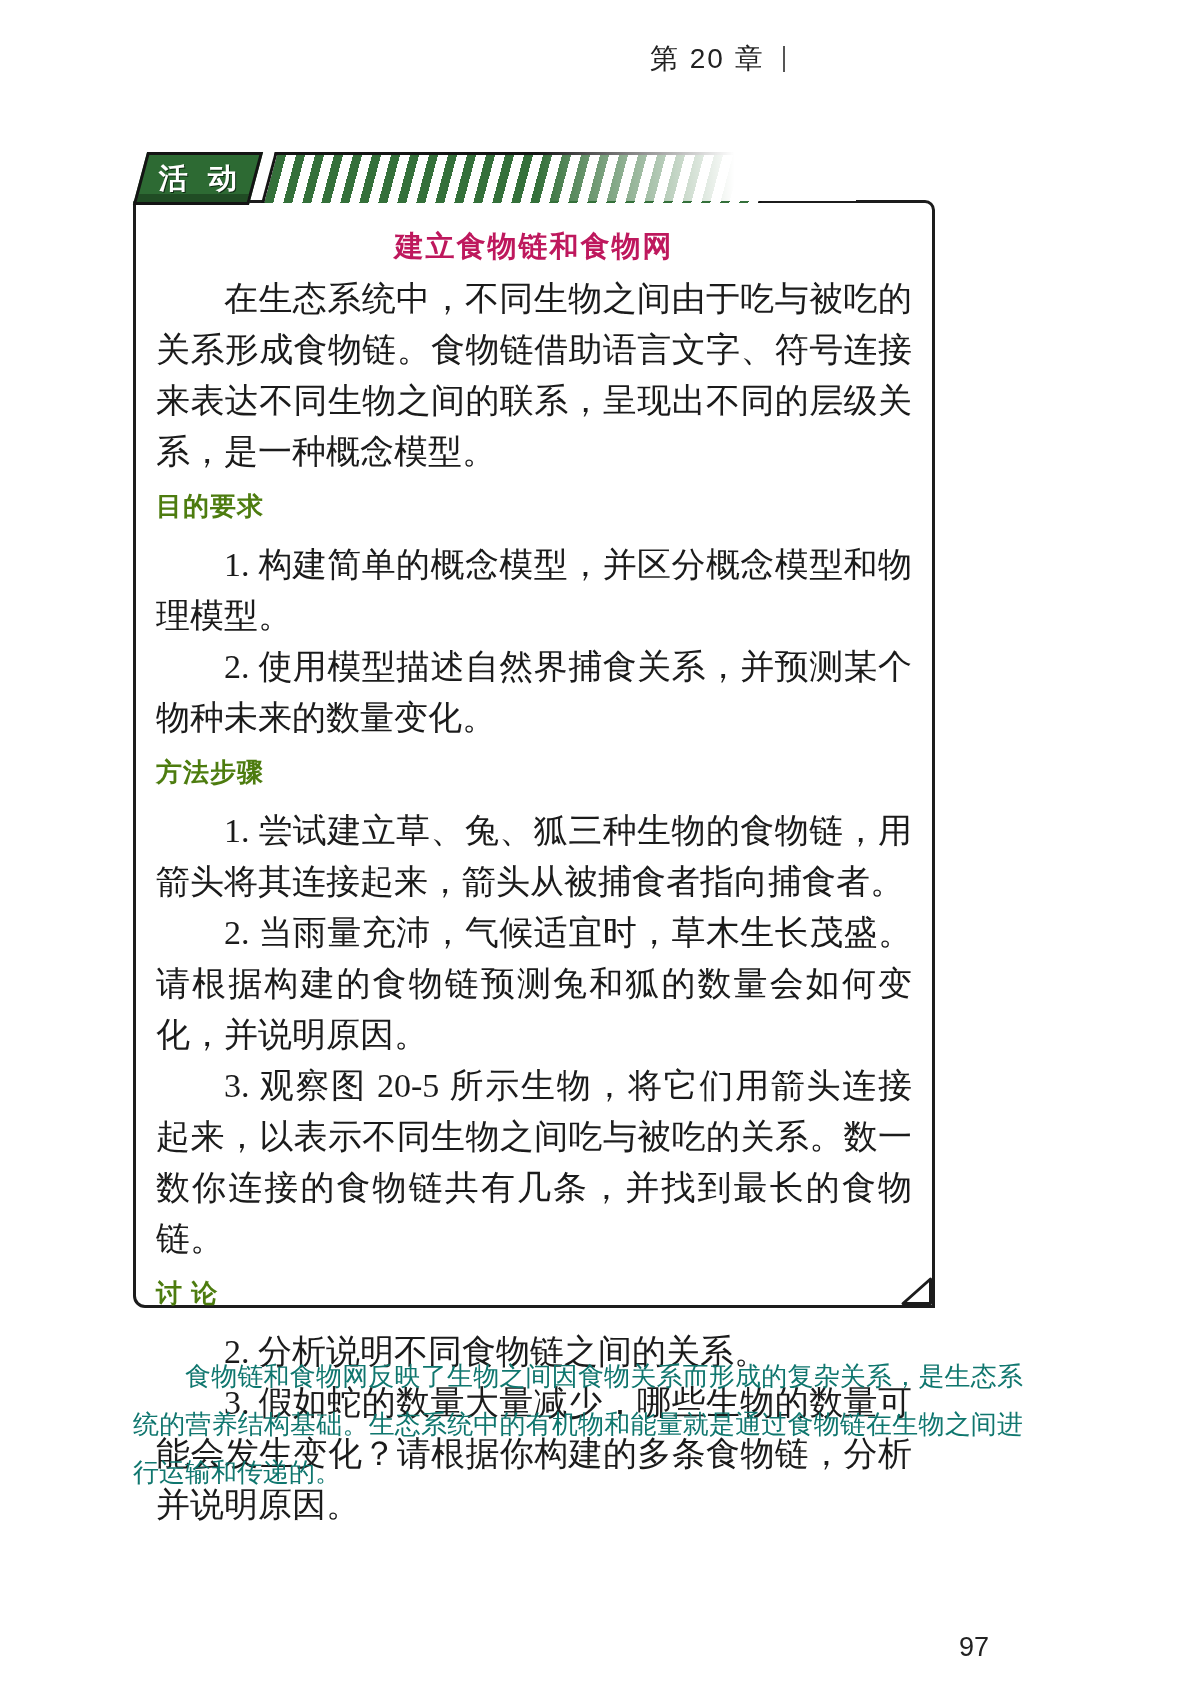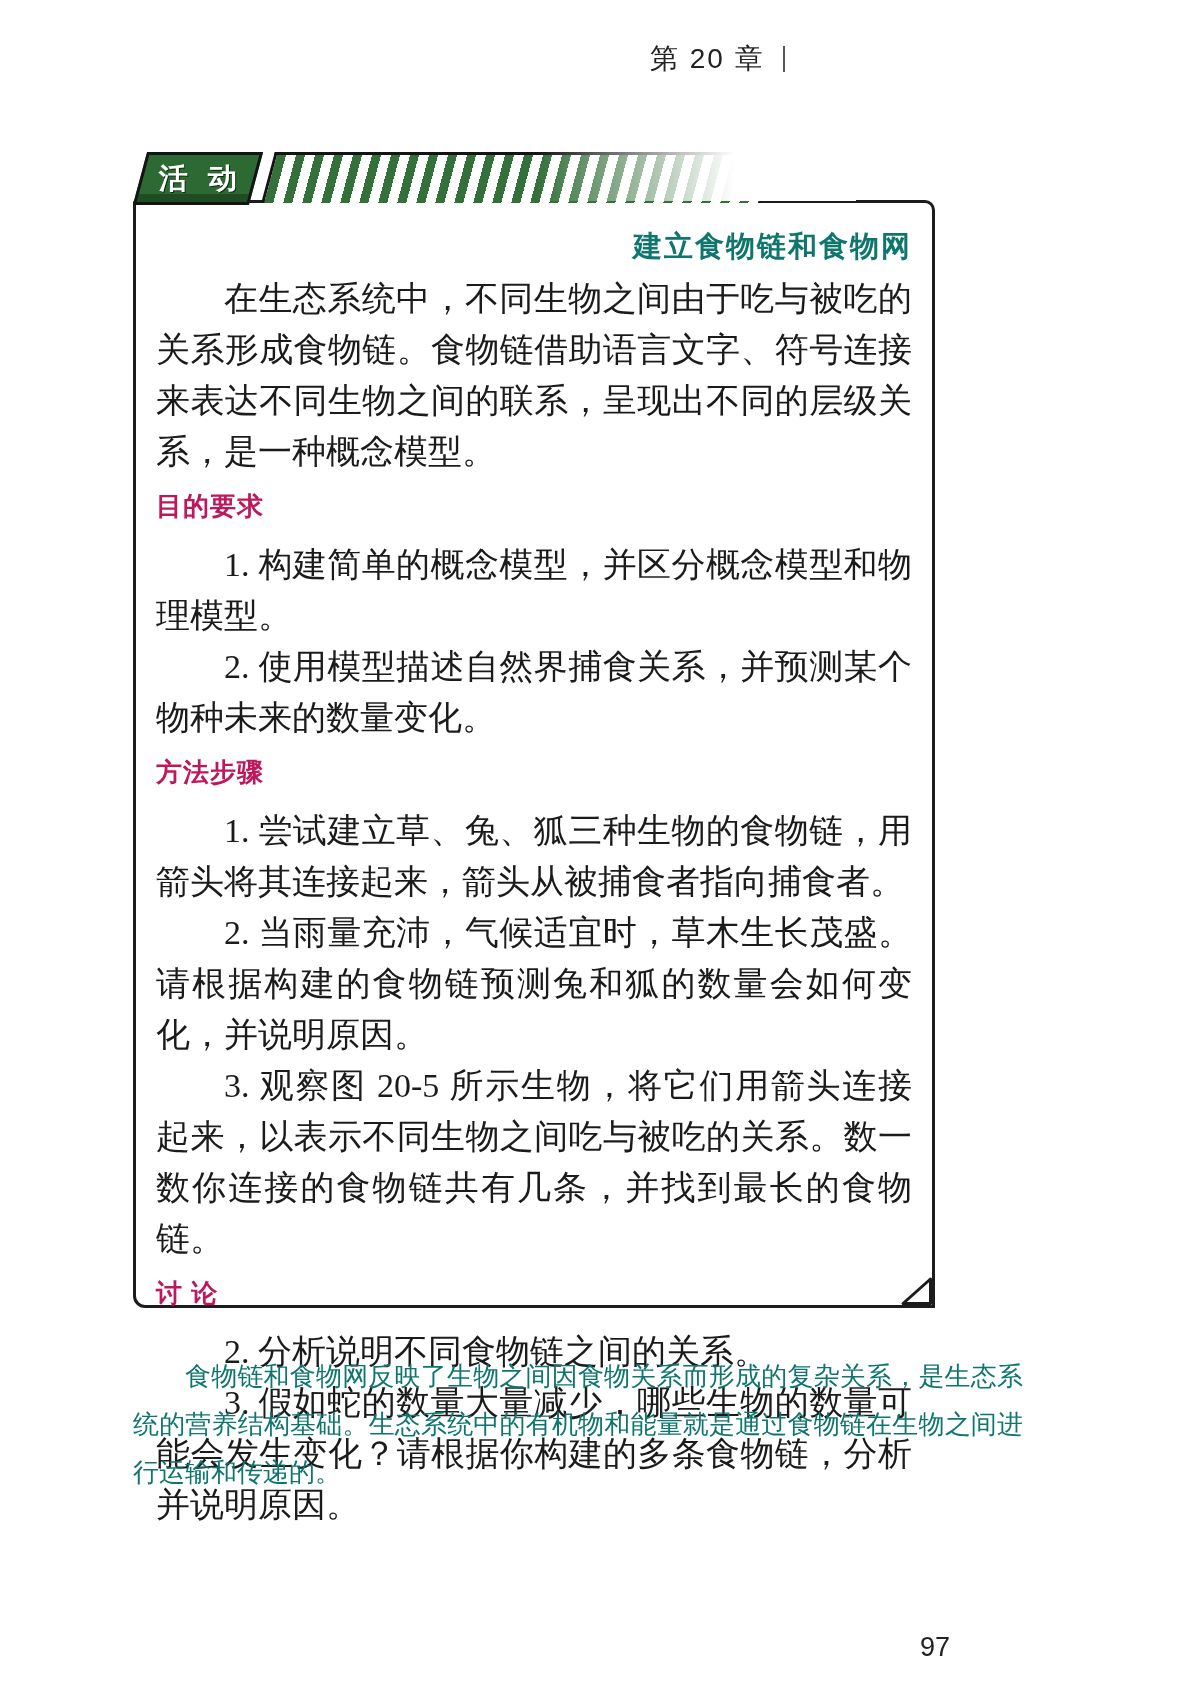--- a/index.html
+++ b/index.html
@@ -66,44 +66,44 @@
     position:absolute; left:400px; top:-58px; width:320px; height:56px;
     background:linear-gradient(90deg, rgba(255,255,255,0) 0%, #ffffff 62%, #ffffff 100%);
     z-index:2;
   }
 
   
   .dog-ear { position:absolute; right:-2px; bottom:-2px; width:34px; height:30px; z-index:2; }
 
   
   .activity-title {
-    font-size:29px; font-weight:700; text-align:right;
-    line-height:46px; margin:10px 0 4px 0; letter-spacing:2px; color:#0f766e;
+    font-size:29px; font-weight:700; text-align:center;
+    line-height:46px; margin:10px 0 4px 0; letter-spacing:2px; color:#be185d;
   }
   .body-par {
     font-size:34px; line-height:51px; text-align:justify;
     text-indent:2em; color:#1b1b1b;
   }
   .section-heading {
     font-family:"Liberation Sans","DejaVu Sans",sans-serif;
     font-size:26px; font-weight:700; line-height:34px;
-    margin:12px 0 16px 0; color:#be185d; letter-spacing:1px;
+    margin:12px 0 16px 0; color:#4d7c0f; letter-spacing:1px;
   }
 
   
   .closing-par {
     position:absolute; left:133px; top:1352px; width:890px;
     font-family:"Liberation Sans","DejaVu Sans",sans-serif;
     font-size:26px; font-weight:500; line-height:48px;
     text-align:justify; text-indent:2em; color:#0f766e;
   }
 
   
   .page-number {
-    position:absolute; left:905px; top:1632px; width:60px;
+    position:absolute; left:944px; top:1632px; width:60px;
     font-family:"Liberation Sans","DejaVu Sans",sans-serif;
     font-size:27px; color:#222; text-align:center;
   }
 </style>
 </head>
 <body>
 
 <div class="chapter-header">
   <span class="chapter-number">第 20 章</span>
   <span class="header-divider"></span>

